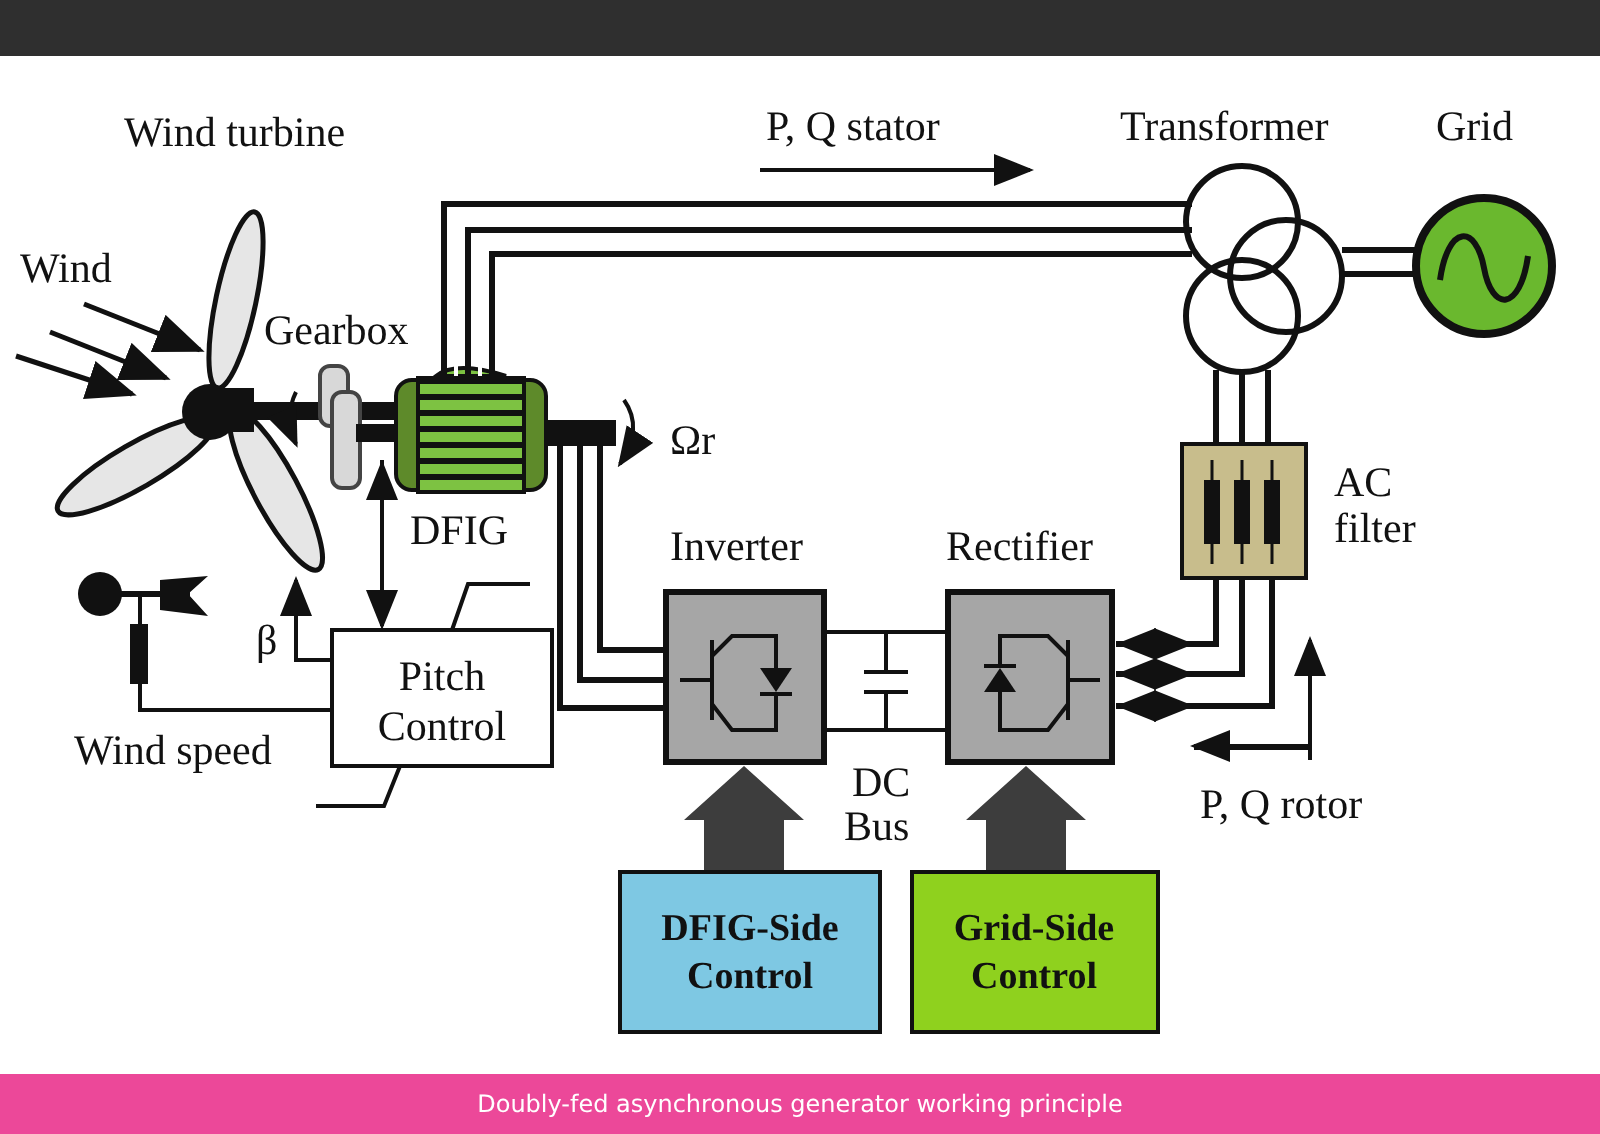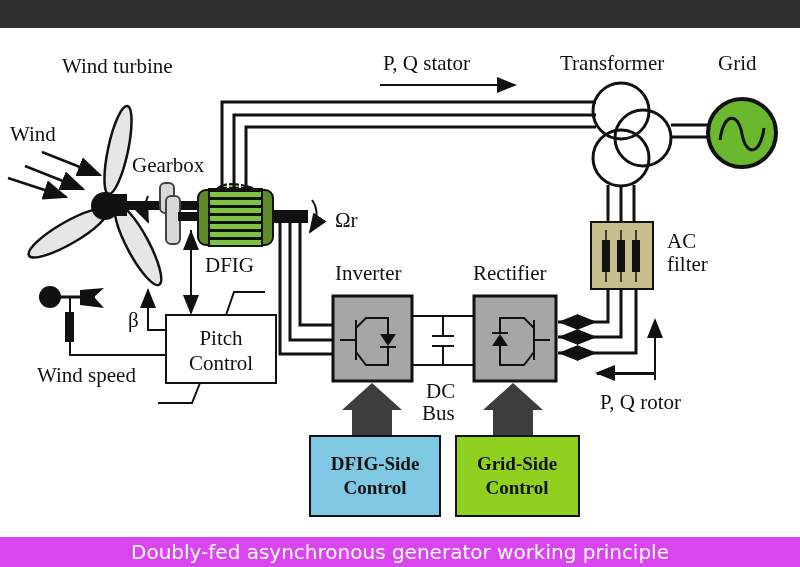--- a/index.html
+++ b/index.html
@@ -1,20 +1,20 @@
 <!DOCTYPE html>
 <html><head>
 <meta charset="utf-8">
 <style>
   html, body { margin:0; padding:0; }
   body { width:800px; height:567px; position:relative; background:#fff; overflow:hidden;
          font-family:"Liberation Serif", serif; }
   .topbar { position:absolute; left:0; top:0; width:800px; height:28px; background:#2f2f2f; }
-  .bottombar { position:absolute; left:0; top:537px; width:800px; height:30px; background:#d946ef;
-               color:#fff; font-family:"DejaVu Sans", sans-serif; font-size:20px; text-align:center; line-height:30px; }
+  .bottombar { position:absolute; left:0; top:537px; width:800px; height:30px; background:#ec4899;
+               color:#fff; font-family:"DejaVu Sans", sans-serif; font-size:12px; text-align:center; line-height:30px; }
   svg { position:absolute; left:0; top:0; }
   .lbl { font-family:"Liberation Serif", serif; font-size:21px; fill:#111; }
   .blbl { font-family:"Liberation Serif", serif; font-size:19px; font-weight:bold; fill:#111; }
 </style>
 </head>
 <body>
 
 <div class="topbar"></div>
 
 <svg width="800" height="567" viewBox="0 0 800 567">

